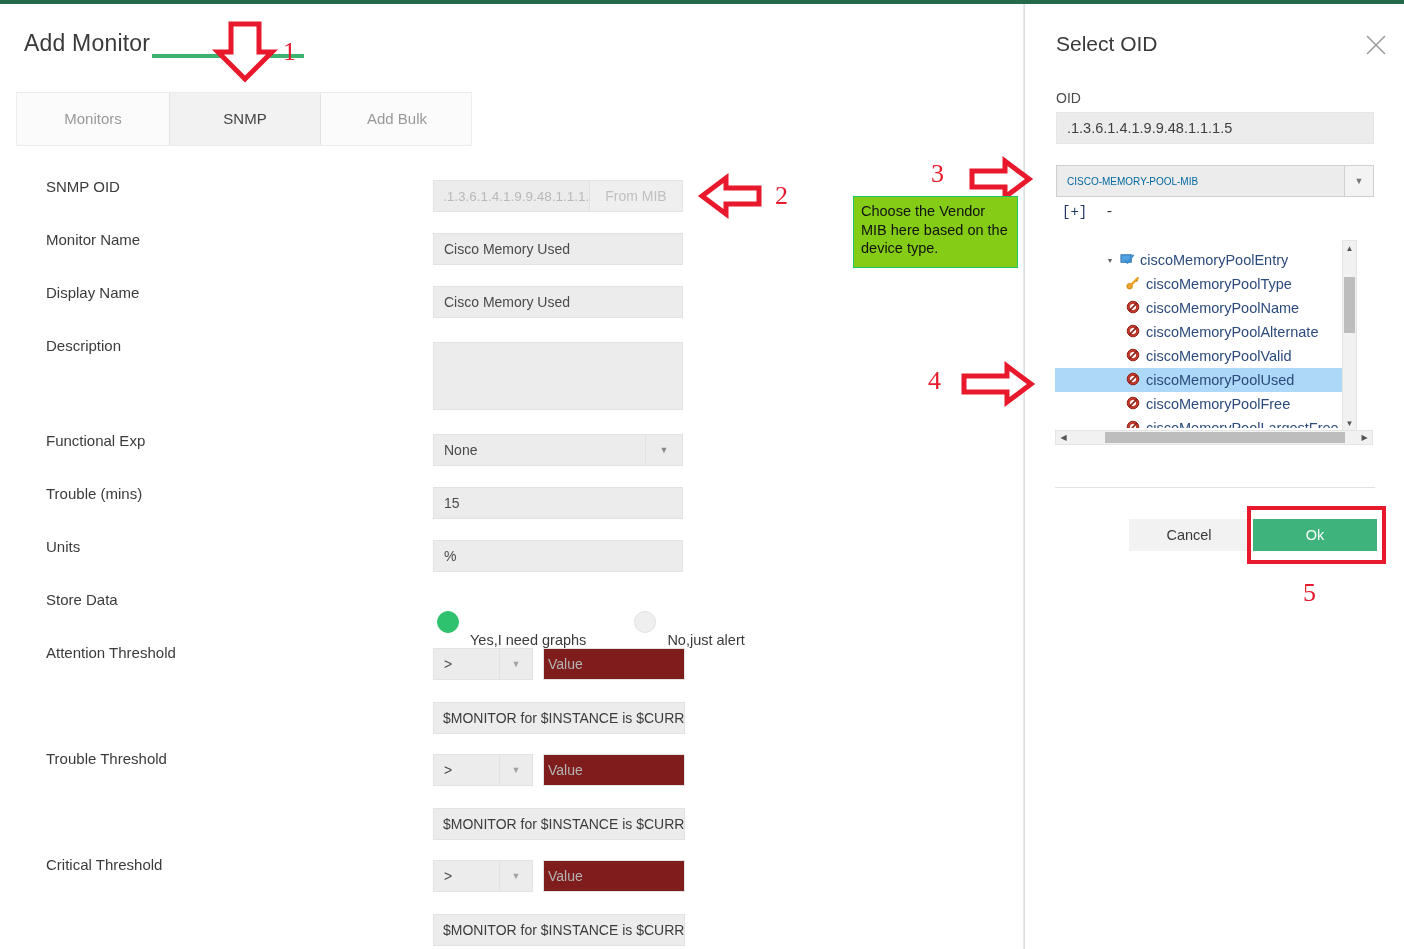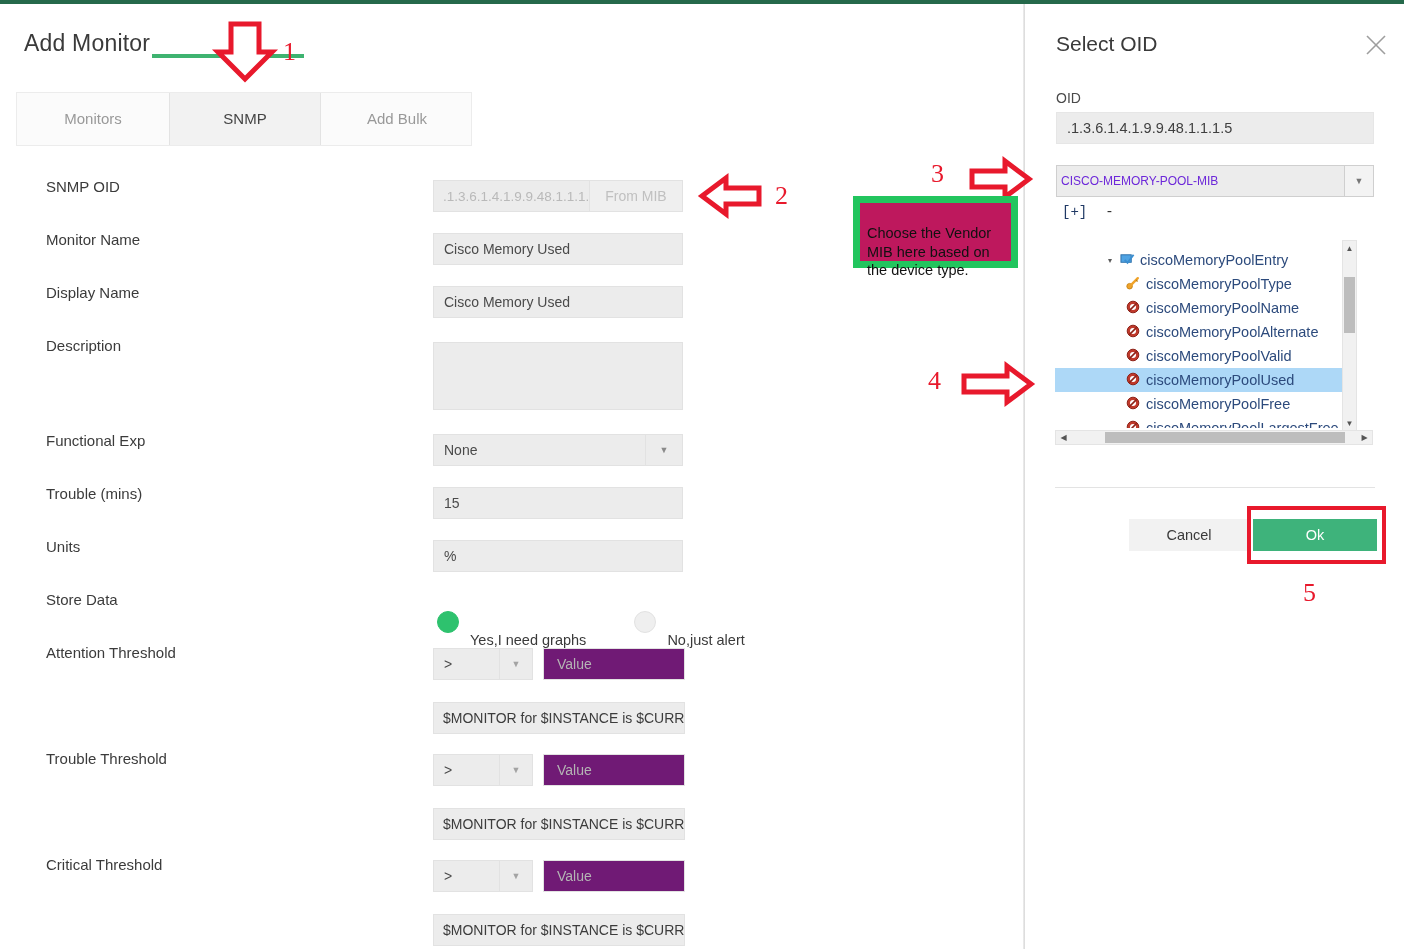--- a/index.html
+++ b/index.html
@@ -106,22 +106,22 @@
     display:flex; align-items:center; font-size:14px; color:#4a4a4a;
   }
   .op-sel .op-val { flex:1; padding-left:10px; }
   .op-sel .caret2 {
     width:32px; height:100%; border-left:1px solid #e2e2e2;
     display:flex; align-items:center; justify-content:center;
     font-size:9px; color:#a3a3a3;
   }
   .val-fld {
     position:absolute; left:543px; width:142px; height:32px;
-    background:#701a75; border:1px solid #e2e2e2; box-sizing:border-box;
-    display:flex; align-items:center; padding-left:13px;
+    background:#7f1d1d; border:1px solid #e2e2e2; box-sizing:border-box;
+    display:flex; align-items:center; padding-left:4px;
     font-size:14px; color:#b4b4b4;
   }
   .msg-fld {
     position:absolute; left:433px; width:252px; height:32px;
     background:#ececec; border:1px solid #e2e2e2; box-sizing:border-box;
     display:flex; align-items:center; padding-left:9px;
     font-size:14px; color:#3c3c3c; overflow:hidden; white-space:nowrap;
   }
 
   
@@ -150,21 +150,21 @@
     position:absolute; left:30px; top:108px; width:318px; height:32px;
     background:#ececec; border:1px solid #e6e6e6; box-sizing:border-box;
     display:flex; align-items:center; padding-left:10px;
     font-size:14.5px; color:#3f3f3f;
   }
   .mib-sel {
     position:absolute; left:30px; top:161px; width:318px; height:32px;
     background:#ececec; border:1px solid #cfcfcf; box-sizing:border-box;
     display:flex; align-items:center;
   }
-  .mib-sel .mib-val { flex:1; padding-left:4px; font-size:12px; color:#6d28d9; }
+  .mib-sel .mib-val { flex:1; padding-left:10px; font-size:10px; color:#0369a1; }
   .mib-sel .mib-caret {
     width:28px; height:100%; border-left:1px solid #cfcfcf;
     display:flex; align-items:center; justify-content:center;
     font-size:9px; color:#777777; background:#f3f3f3;
   }
   .expander {
     position:absolute; left:36px; top:200px; font-size:14px; color:#1f3864;
     font-family:"Liberation Mono", monospace;
   }
   .expander .dash { color:#333; margin-left:18px; }
@@ -239,22 +239,22 @@
     border:4px solid #e8192c; box-sizing:border-box; pointer-events:none;
   }
 
   
   .anno-num {
     position:absolute; color:#e8192c; font-size:26px;
     font-family:"Liberation Serif", serif;
   }
   .callout {
     position:absolute; left:853px; top:196px; width:165px; height:72px;
-    border:7px solid #22c55e; background:#be185d; box-sizing:border-box;
-    padding:21px 7px; font-size:14.5px; color:#111111; line-height:1.28;
+    border:1px solid #22c55e; background:#84cc16; box-sizing:border-box;
+    padding:5px 7px; font-size:14.5px; color:#111111; line-height:1.28;
   }
   svg.arrow { position:absolute; overflow:visible; }
 </style>
 </head>
 <body>
 
 <div class="topbar"></div>
 
 <div class="left-panel">
 

